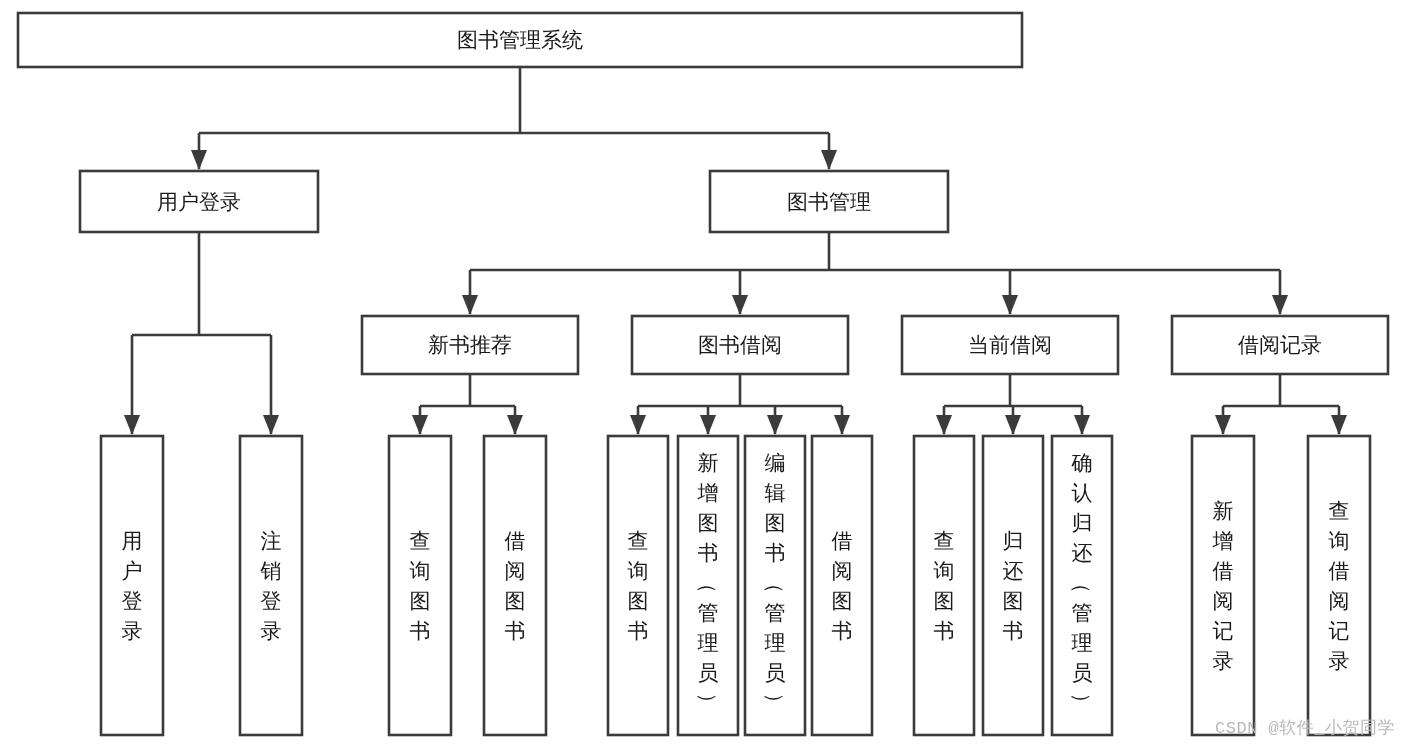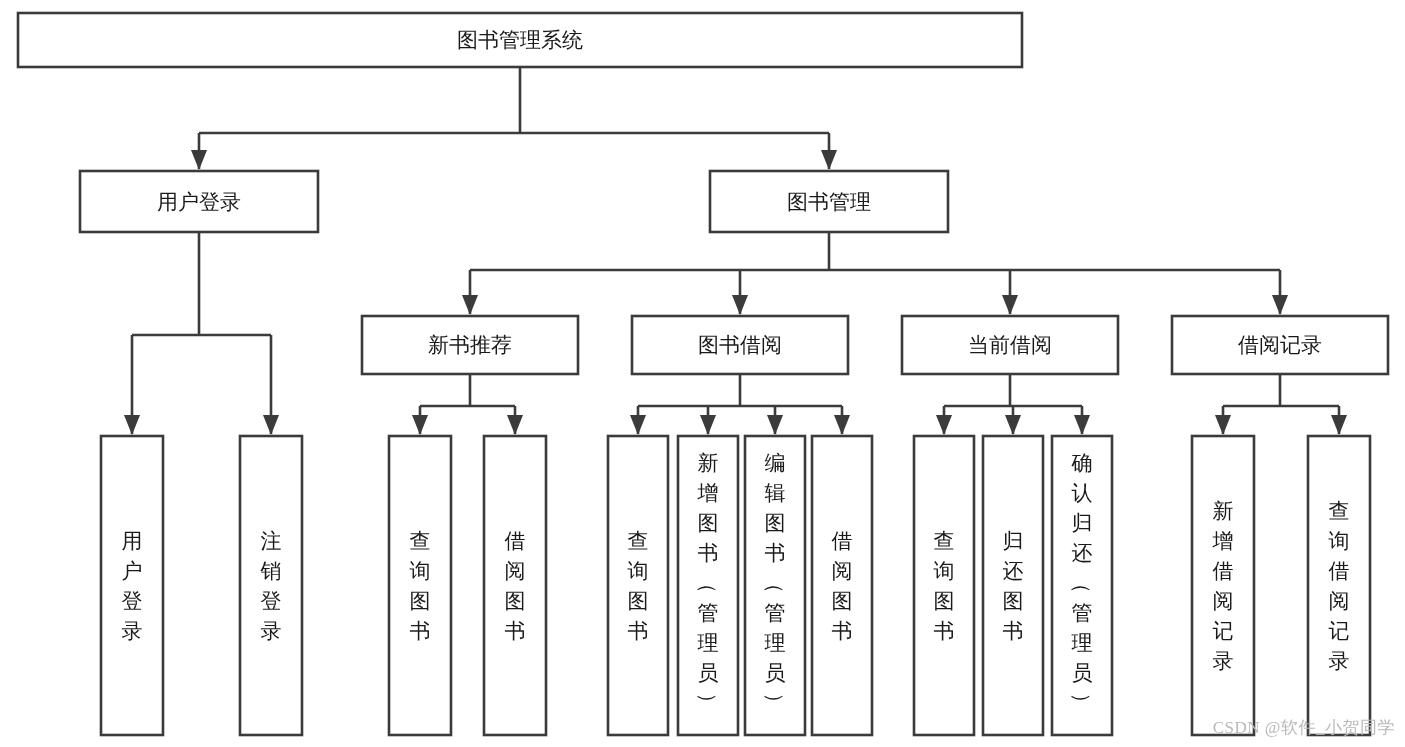--- a/index.html
+++ b/index.html
@@ -43,21 +43,21 @@
     fill: none;
   }
   .arrow-head {
     fill: #3b3b3b;
     stroke: none;
   }
   .watermark {
     position: absolute;
     right: 10px;
     bottom: 8px;
-    font-family: Liberation Serif, serif;
+    font-family: Liberation Mono, monospace;
     font-size: 17px;
     color: #b9b9b9;
     letter-spacing: 0.5px;
     white-space: nowrap;
     pointer-events: none;
     text-align: center;
   }
 </style>
 </head>
 <body>

